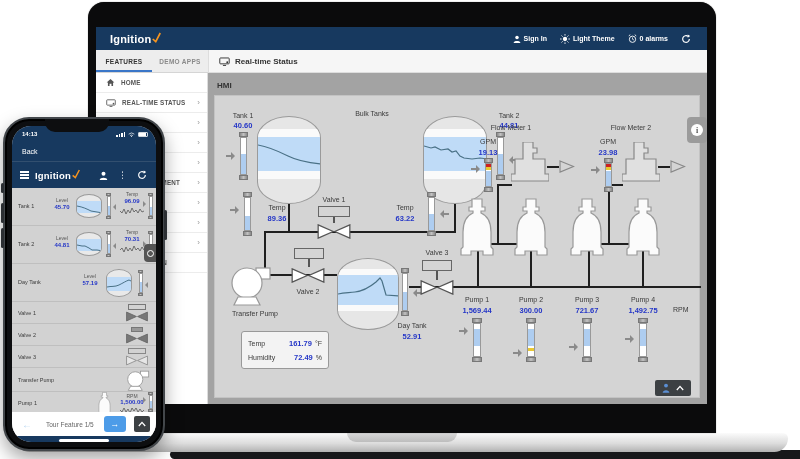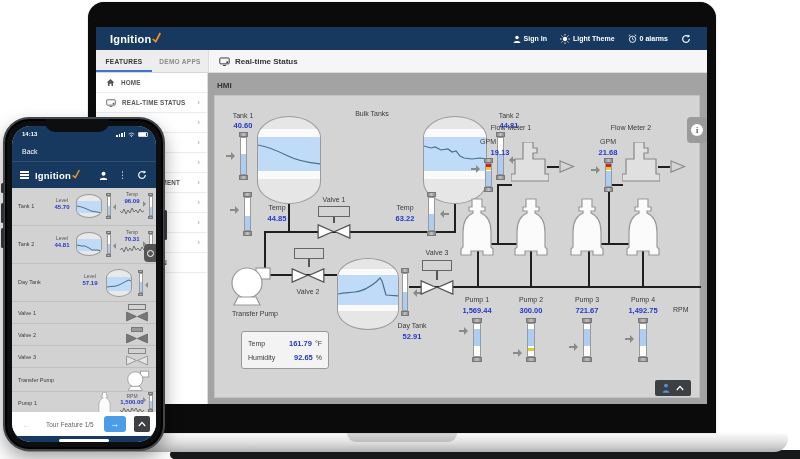--- a/index.html
+++ b/index.html
@@ -312,21 +312,21 @@
             <i class="cap t"></i>
               <i class="gbody">
                 <i class="gfill" style="height:45%"></i>
               </i>
               <i class="cap b"></i>
             <b class="ptr l" style="top:14px">
                 <i class="stem"></i>
               </b>
           </div>
           <div class="abs lbl" style="left:44px;top:108px;width:36px;">Temp</div>
-          <div class="abs val" style="left:44px;top:118px;width:36px;">44.85</div>
+          <div class="abs val" style="left:44px;top:118px;width:36px;">89.36</div>
           <div class="abs lbl" style="left:172px;top:108px;width:36px;">Temp</div>
           <div class="abs val" style="left:172px;top:118px;width:36px;">63.22</div>
           <div class="gauge" style="left:212px;top:96px;height:44px;">
             <i class="cap t"></i>
               <i class="gbody">
                 <i class="gfill" style="height:50%"></i>
               </i>
               <i class="cap b"></i>
             <b class="ptr r" style="top:18px">
                 <i class="stem"></i>
@@ -336,21 +336,21 @@
           <div class="abs lbl" style="left:96px;top:100px;width:46px;">Valve 1</div>
           <div class="vbox" style="left:103px;top:110px;width:32px;height:11px;"></div>
           <div class="vstem" style="left:118px;top:121px;height:6px;"></div>
           <svg class="abs" style="left:102px;top:128px;" width="34" height="15" viewBox="0 0 40 18">
               <path d="M1,1 L19,9 L1,17 Z" fill="#fff" stroke="#555" stroke-width="1.5"></path>
               <path d="M39,1 L21,9 L39,17 Z" fill="#fff" stroke="#555" stroke-width="1.5"></path>
             </svg>
 
           <div class="abs lbl" style="left:266px;top:28px;width:60px;">Flow Meter 1</div>
           <div class="abs lbl" style="left:258px;top:42px;width:30px;">GPM</div>
-          <div class="abs val" style="left:268px;top:52px;width:34px;">19.13</div>
+          <div class="abs val" style="left:256px;top:52px;width:34px;">19.13</div>
           <div class="gauge" style="left:269px;top:62px;height:34px;">
             <i class="cap t"></i>
               <i class="gbody">
                 <i class="zone" style="top:0;height:3px;background:#cc2222;"></i>
                 <i class="zone" style="top:3px;height:3px;background:#e8c832;"></i>
                 <i class="gfill" style="height:70%"></i>
               </i>
               <i class="cap b"></i>
             <b class="ptr l" style="top:7px">
                 <i class="stem"></i>
@@ -358,21 +358,21 @@
           </div>
           <svg class="abs" style="left:296px;top:46px;" width="38" height="42" viewBox="0 0 38 42">
               <path d="M12,0 L22,0 L22,6 L26,6 L26,11 L22,11 L22,17 L34,17 L34,32 L38,32 L38,39 L0,39 L0,32 L4,32 L4,17 L12,17 Z" fill="#e0e0e0" stroke="#888" stroke-width="1.2"></path>
             </svg>
           <svg class="abs" style="left:344px;top:64px;" width="16" height="13" viewBox="0 0 17 14">
               <path d="M1,1 L15.5,7 L1,13 Z" fill="#d4d4d4" stroke="#888" stroke-width="1.2"></path>
             </svg>
 
           <div class="abs lbl" style="left:386px;top:28px;width:60px;">Flow Meter 2</div>
           <div class="abs lbl" style="left:378px;top:42px;width:30px;">GPM</div>
-          <div class="abs val" style="left:376px;top:52px;width:34px;">21.68</div>
+          <div class="abs val" style="left:376px;top:52px;width:34px;">23.98</div>
           <div class="gauge" style="left:389px;top:62px;height:34px;">
             <i class="cap t"></i>
               <i class="gbody">
                 <i class="zone" style="top:0;height:3px;background:#cc2222;"></i>
                 <i class="zone" style="top:3px;height:3px;background:#e8c832;"></i>
                 <i class="gfill" style="height:70%"></i>
               </i>
               <i class="cap b"></i>
             <b class="ptr l" style="top:8px">
                 <i class="stem"></i>
@@ -495,21 +495,21 @@
           </div>
 
           <div class="abs" id="envbox">
             <div class="envrow">
               <span class="lbl">Temp</span>
               <span class="val">161.79</span>
               <span class="unit">°F</span>
             </div>
             <div class="envrow">
               <span class="lbl">Humidity</span>
-              <span class="val">92.65</span>
+              <span class="val">72.49</span>
               <span class="unit">%</span>
             </div>
           </div>
 
           <div class="abs" id="corner-badge">
             <svg width="8" height="10" viewBox="0 0 10 12">
                 <circle cx="5" cy="3" r="2.4" fill="#5b8fd4"></circle>
                 <path d="M0.8,12 C0.8,7.8 9.2,7.8 9.2,12 Z" fill="#5b8fd4"></path>
               </svg>
             <svg width="8" height="6" viewBox="0 0 10 7">

